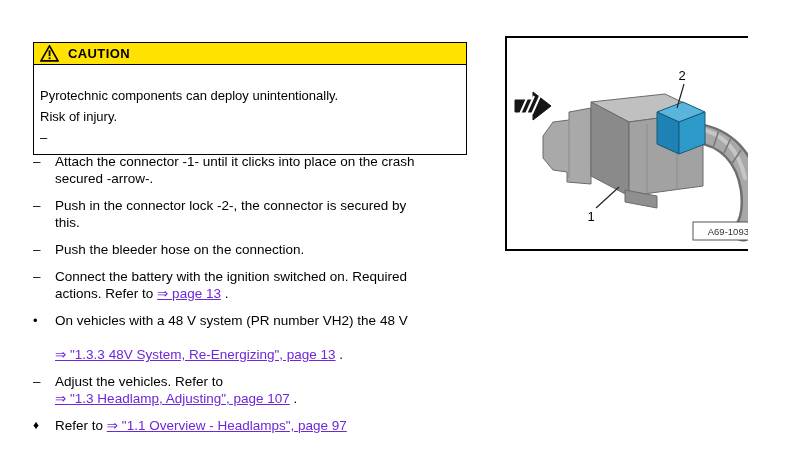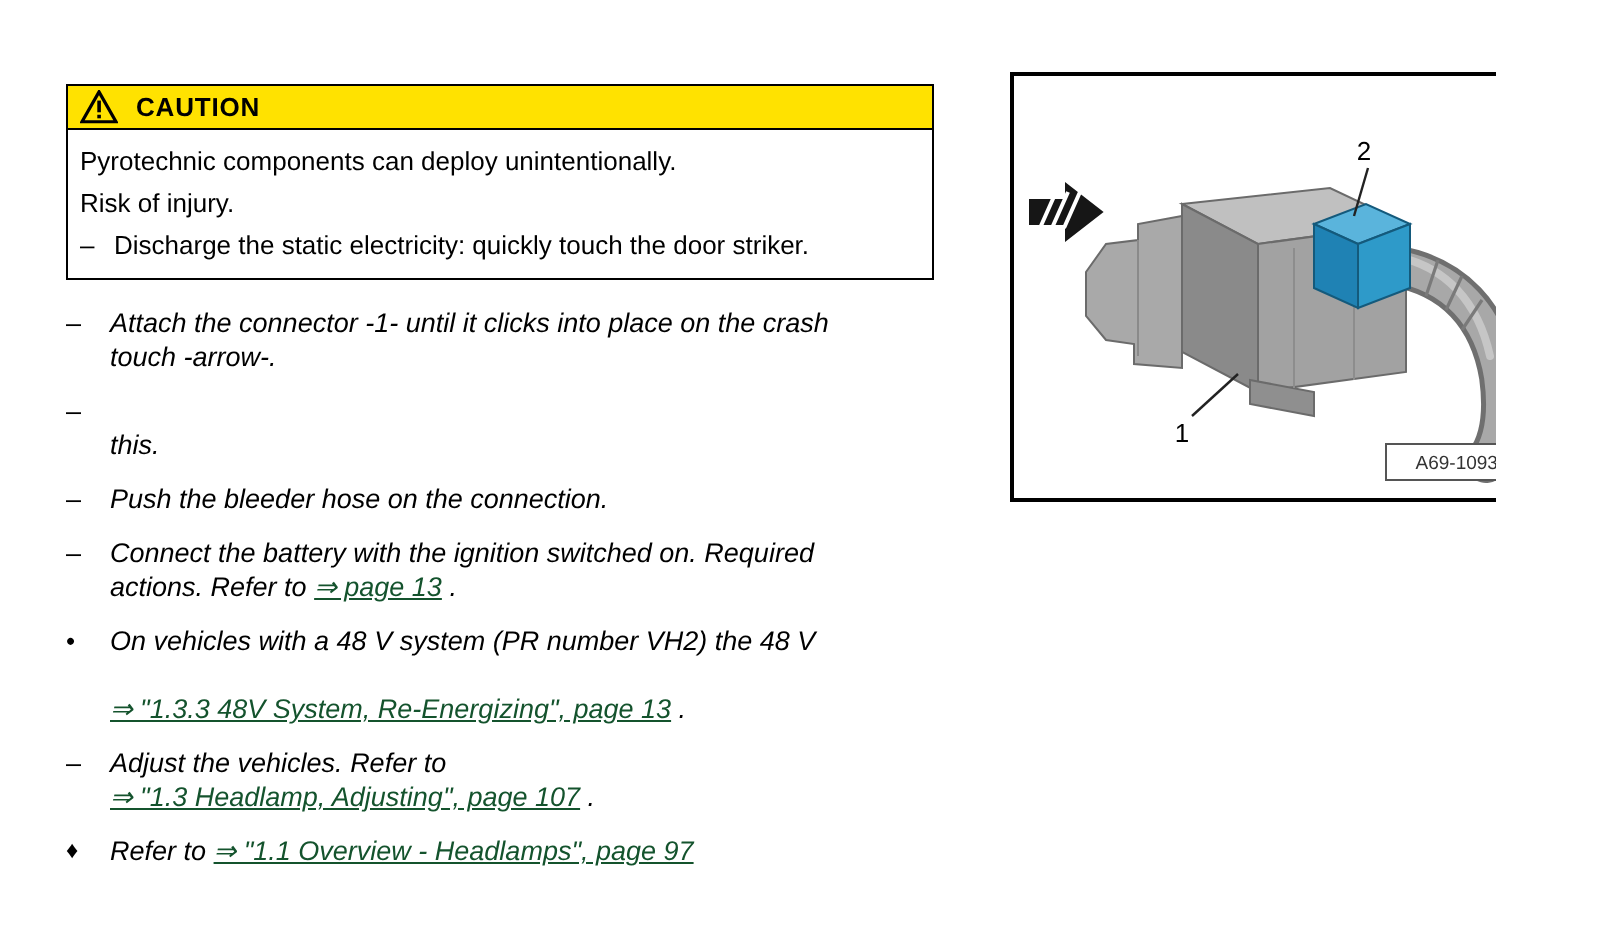--- a/index.html
+++ b/index.html
@@ -15,36 +15,36 @@
     position: absolute; left: 33px; top: 42px; width: 434px;
     border: 1px solid #000; background: #fff;
   }
   .caution-header {
     display: flex; align-items: center; gap: 9px;
     background: #ffe200; border-bottom: 1px solid #000;
     height: 22px; padding: 0 6px;
   }
   .warn-tri { width: 19px; height: 17px; flex: none; }
   .caution-title { font-weight: bold; font-size: 13px; letter-spacing: .4px; }
-  .caution-body { padding: 5px 6px 6px 6px; font-size: 13px; line-height: 21px; }
+  .caution-body { padding: 20px 6px 6px 6px; font-size: 13px; line-height: 21px; }
   .cl { white-space: normal; }
   .cl.dash { display: flex; }
   .cl.dash .b { width: 17px; flex: none; }
 
   
   .list {
     position: absolute; left: 33px; top: 153px; width: 470px;
     font-size: 13.5px; line-height: 17px;
   }
   .item { display: flex; margin-bottom: 10px; }
   .bullet { width: 22px; flex: none; }
   .bullet.dot { font-size: 13px; }
   .bullet.diamond { font-size: 12px; }
-  .content { flex: 1; font-style: italic; }
-  .link { color: #14532d; text-decoration: underline; cursor: pointer; }
+  .content { flex: 1; }
+  .link { color: #6d28d9; text-decoration: underline; cursor: pointer; }
   .section-heading { margin: 14px 0 12px 0; }
 
   
   .figure-box {
     position: absolute; left: 505px; top: 36px; width: 271px; height: 215px;
     border: 2px solid #000; background: #fff;
   }
   .figure-box svg { display: block; width: 267px; height: 211px; }
   .fig-label { font-size: 13px; fill: #000; font-family: "Liberation Sans", sans-serif; }
   .fig-id { font-size: 9.5px; fill: #333; font-family: "Liberation Sans", sans-serif; }
@@ -61,39 +61,38 @@
         <rect x="9.1" y="5.6" width="1.9" height="6.2" fill="#000"></rect>
         <rect x="9.1" y="13.1" width="1.9" height="1.9" fill="#000"></rect>
       </svg>
       <span class="caution-title">CAUTION</span>
     </div>
     <div class="caution-body">
       <div class="cl">Pyrotechnic components can deploy unintentionally.</div>
       <div class="cl">Risk of injury.</div>
       <div class="cl dash">
         <span class="b">–</span>
-        <span>Discharge the static electricity: quickly touch the door striker.</span>
       </div>
     </div>
   </div>
 
   <div class="list">
 
     <div class="item">
       <span class="bullet">–</span>
       <span class="content">
         <span>Attach the connector -1- until it clicks into place on the crash</span><br>
-        <span>touch -arrow-.</span>
+        <span>secured -arrow-.</span>
       </span>
     </div>
 
     <div class="item">
       <span class="bullet">–</span>
       <span class="content">
-        <br>
+        <span>Push in the connector lock -2-, the connector is secured by</span><br>
         <span>this.</span>
       </span>
     </div>
 
     <div class="item">
       <span class="bullet">–</span>
       <span class="content">
         <span>Push the bleeder hose on the connection.</span>
       </span>
     </div>

